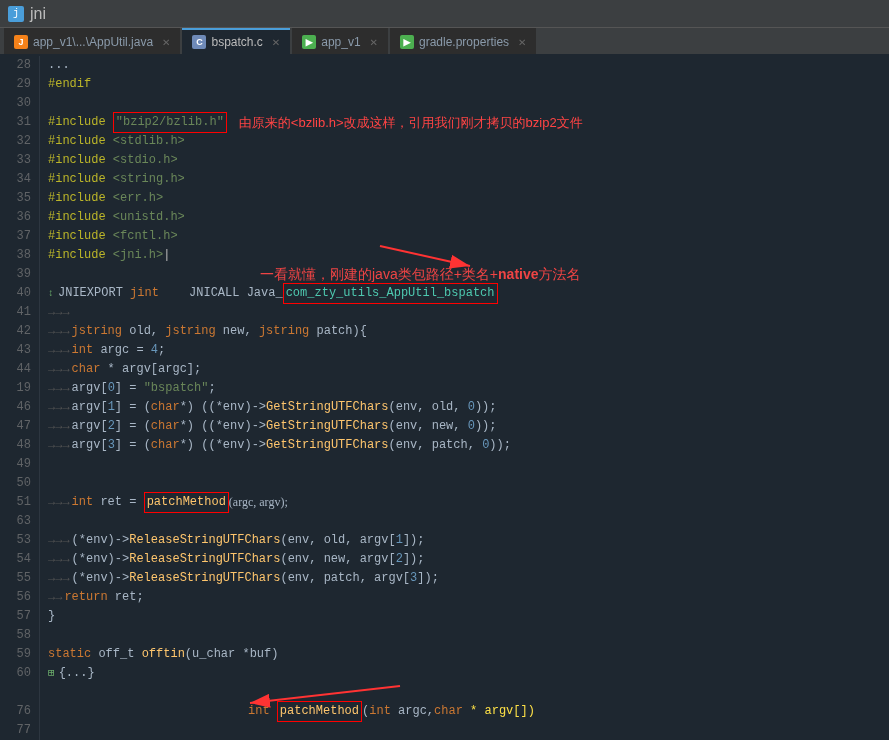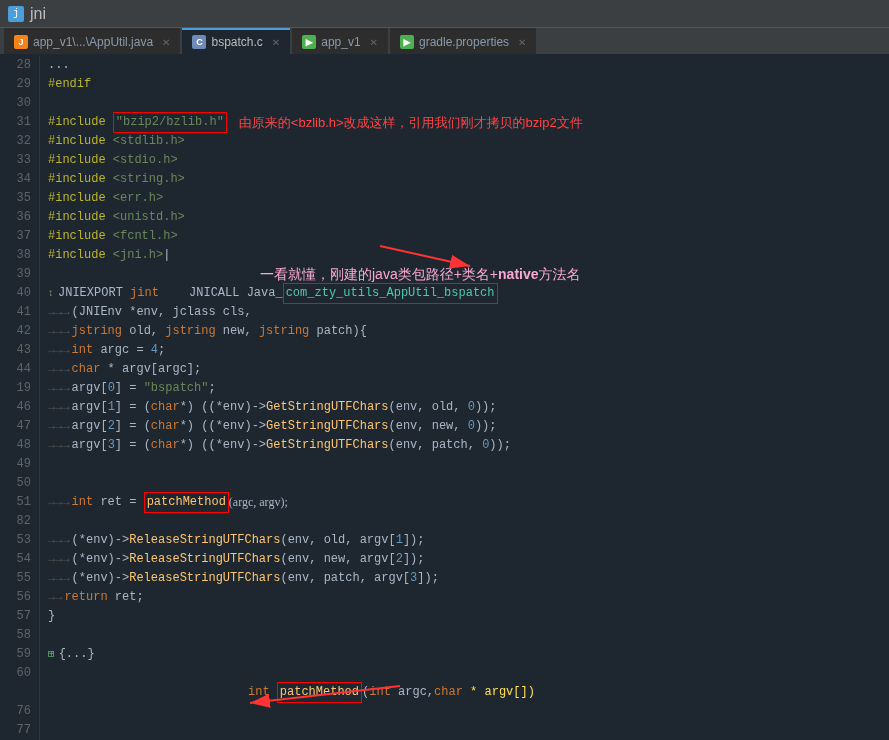--- a/index.html
+++ b/index.html
@@ -186,21 +186,21 @@
     <span class="line-num">42</span>
     <span class="line-num">43</span>
     <span class="line-num">44</span>
     <span class="line-num">19</span>
     <span class="line-num">46</span>
     <span class="line-num">47</span>
     <span class="line-num">48</span>
     <span class="line-num">49</span>
     <span class="line-num">50</span>
     <span class="line-num">51</span>
-    <span class="line-num">82</span>
+    <span class="line-num">63</span>
     <span class="line-num">53</span>
     <span class="line-num">54</span>
     <span class="line-num">55</span>
     <span class="line-num">56</span>
     <span class="line-num">57</span>
     <span class="line-num">58</span>
     <span class="line-num">59</span>
     <span class="line-num">60</span>
     <span class="line-num"></span>
     <span class="line-num">76</span>
@@ -247,30 +247,30 @@
 
     <div class="code-line">
       <span class="prep">#include </span><span class="inc">&lt;fcntl.h&gt;</span>
     </div>
 
     <div class="code-line">
       <span class="prep">#include </span><span class="inc">&lt;jni.h&gt;</span><span style="color:#bbbbbb;">|</span>
     </div>
 
     <div class="code-line" style="position:relative;">
-      <span style="color:#f9a8d4; font-family:'Microsoft YaHei',Arial,sans-serif; font-size:14px; position:absolute; left:220px; top:0; white-space:nowrap;">一看就懂，刚建的java类包路径+类名+<strong>native</strong>方法名</span>
+      <span style="color:#ef4444; font-family:'Microsoft YaHei',Arial,sans-serif; font-size:14px; position:absolute; left:220px; top:0; white-space:nowrap;">一看就懂，刚建的java类包路径+类名+<strong>native</strong>方法名</span>
     </div>
 
     <div class="code-line" style="position:relative;">
       <span style="color:#6aaa6a; font-size:10px; margin-right:4px;">↕</span>
       <span style="color:#a9b7c6;">JNIEXPORT </span><span class="kw">jint</span><span style="color:#a9b7c6;margin-left:23px;"> JNICALL Java_</span><span style="border:1.5px solid #ff0000; padding:0 2px; color:#4ec9b0;">com_zty_utils_AppUtil_bspatch</span>
     </div>
 
     <div class="code-line">
-      <span style="color:#555; margin-right:2px;">→→→</span><span style="color:#a9b7c6;">(JNIEnv *env, jclass cls,</span>
+      <span style="color:#555; margin-right:2px;">→→→</span>
     </div>
 
     <div class="code-line">
       <span style="color:#555; margin-right:2px;">→→→</span><span class="kw">jstring</span><span style="color:#a9b7c6;"> old, </span><span class="kw">jstring</span><span style="color:#a9b7c6;"> new, </span><span class="kw">jstring</span><span style="color:#a9b7c6;"> patch){</span>
     </div>
 
     <div class="code-line">
       <span style="color:#555; margin-right:2px;">→→→</span><span class="kw">int</span><span style="color:#a9b7c6;"> argc = </span><span class="num">4</span><span style="color:#a9b7c6;">;</span>
     </div>
 
@@ -319,20 +319,23 @@
     <div class="code-line">
       <span style="color:#555; margin-right:2px;">→→</span><span class="kw">return</span><span style="color:#a9b7c6;"> ret;</span>
     </div>
 
     <div class="code-line">
       <span style="color:#a9b7c6;">}</span>
     </div>
 
     <div class="code-line"></div>
 
+    <div class="code-line">
+      <span class="kw">static</span><span style="color:#a9b7c6;"> off_t </span><span class="fn">offtin</span><span style="color:#a9b7c6;">(u_char *buf)</span>
+    </div>
 
     <div class="code-line">
       <span style="color:#6aaa6a; margin-right:4px; font-size:11px;">⊞</span><span style="color:#a9b7c6;">{...}</span>
     </div>
 
     <div class="code-line"></div>
 
     <div class="code-line" style="position:relative;">
       <span style="color:#a9b7c6; margin-right:200px;"></span>
       <span class="kw">int</span><span style="color:#a9b7c6;"> </span><span style="border:1.5px solid #ff0000; padding:0 2px; color:#ffc66d;">patchMethod</span><span style="color:#a9b7c6;">(</span><span class="kw">int</span><span style="color:#a9b7c6;"> argc,</span><span class="kw">char</span><span style="color:#fde047;"> * argv[])</span>

